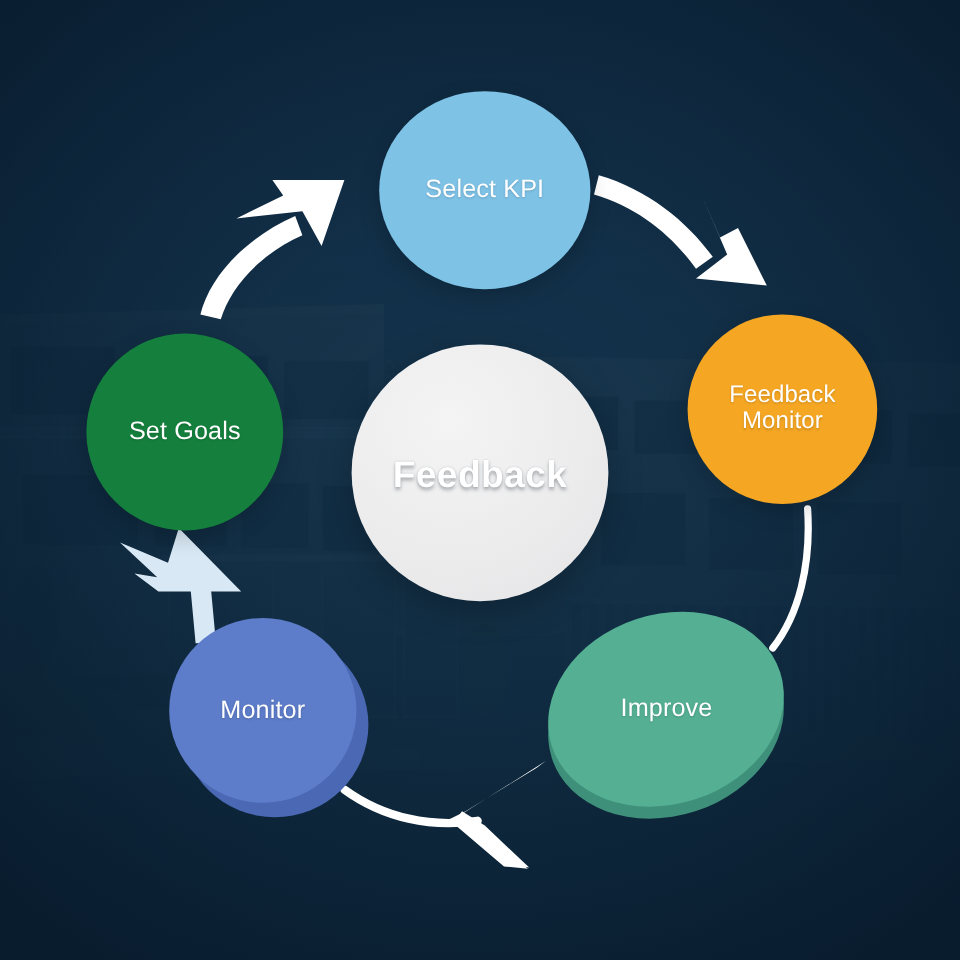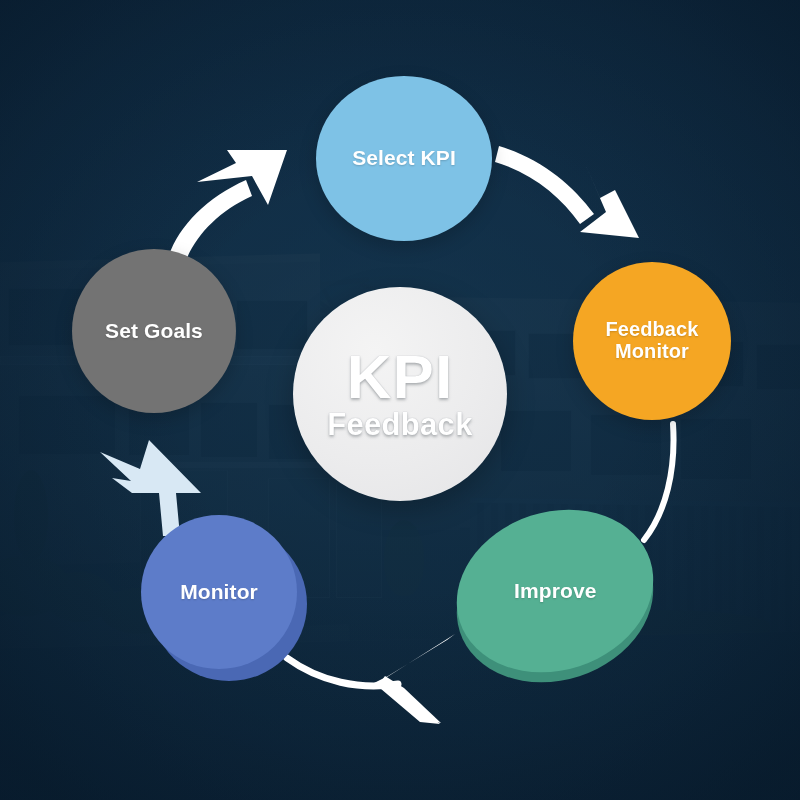--- a/index.html
+++ b/index.html
@@ -140,21 +140,21 @@
     position: absolute;
     display: flex; align-items: center; justify-content: center;
     text-align: center;
     color: #ffffff;
     border-radius: 50%;
     box-sizing: border-box;
     user-select: none;
   }
   .node .label {
     font-size: 21px;
-    font-weight: 700;
+    font-weight: 400;
     line-height: 1.08;
     letter-spacing: 0.1px;
     text-shadow: 0 1px 2px rgba(0,0,0,0.18);
   }
 
   
   #node-select {
     left: 316px; top: 76px; width: 176px; height: 165px;
     background: #7ec2e6;
     box-shadow: 0 6px 18px rgba(0,0,0,0.18);
@@ -192,22 +192,22 @@
     position: absolute; left: 10px; top: 12px; width: 156px; height: 154px;
     background: #4a68b4; border-radius: 50%;
   }
   #node-monitor {
     position: absolute; left: 0; top: 0; width: 156px; height: 154px;
     background: #5d7cc9; border-radius: 50%;
   }
 
   
   #node-goals {
-    left: 72px; top: 249px; width: 164px; height: 164px;
-    background: #737373;
+    left: 72px; top: 278px; width: 164px; height: 164px;
+    background: #15803d;
     box-shadow: 0 6px 18px rgba(0,0,0,0.18);
   }
 
   
   #node-center {
     left: 293px; top: 287px; width: 214px; height: 214px;
     background: radial-gradient(circle at 38% 30%, #f4f4f4 0%, #ececed 55%, #e4e4e6 100%);
     box-shadow: 0 8px 28px rgba(0,0,0,0.25);
     flex-direction: column;
   }
@@ -379,18 +379,17 @@
       <div class="node" id="node-monitor">
         <span class="label">Monitor</span>
       </div>
     </div>
 
     <div class="node" id="node-goals">
       <span class="label">Set Goals</span>
     </div>
 
     <div class="node" id="node-center">
-      <span class="kpi">KPI</span>
       <span class="op">Feedback</span>
     </div>
 
   </div>
 </div>
 
 </body></html>

